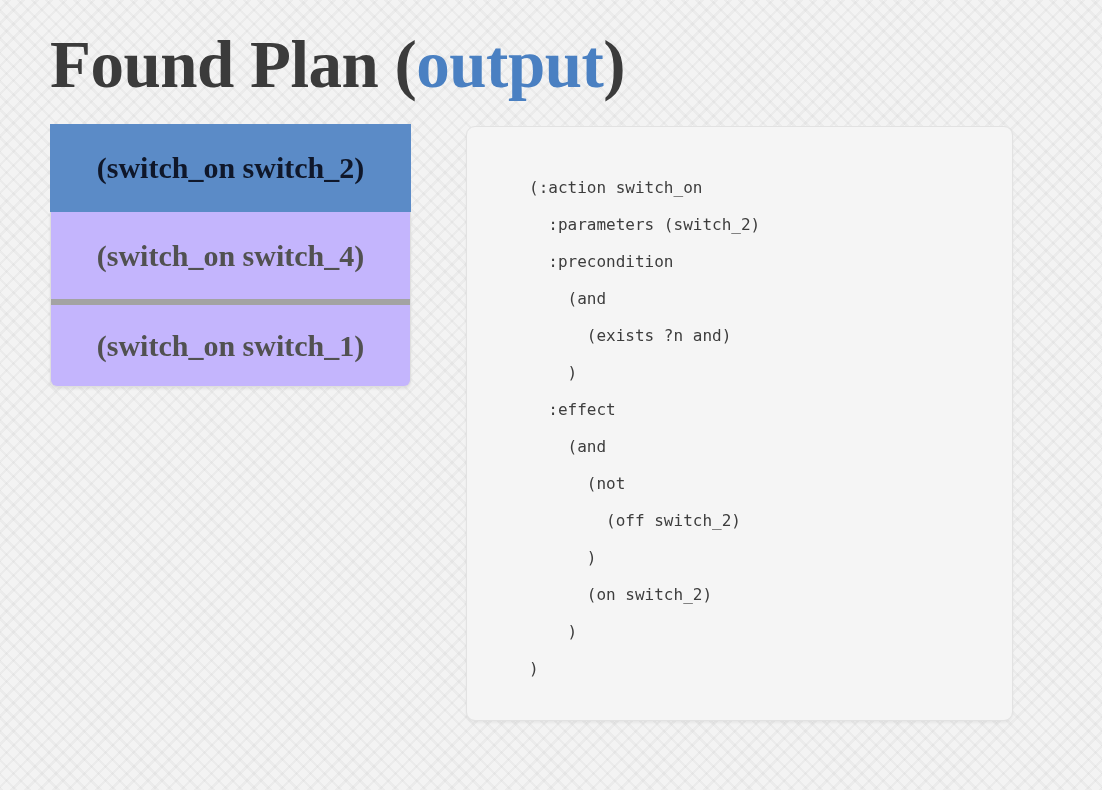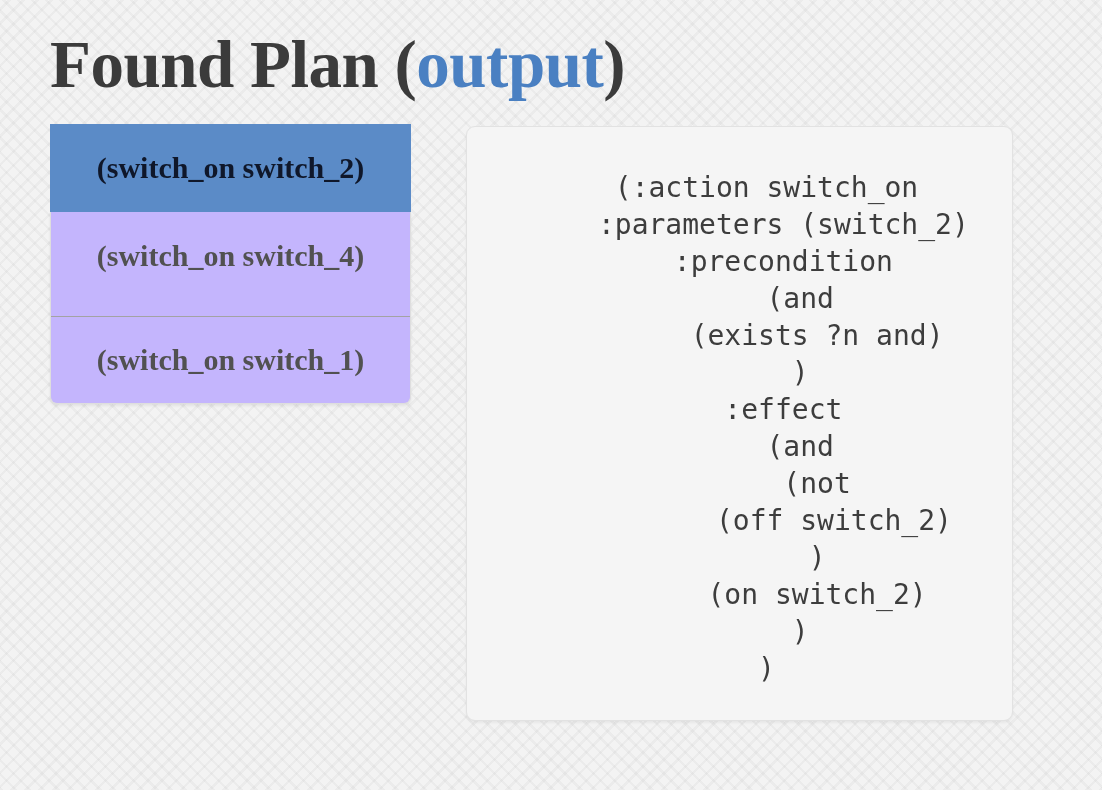--- a/index.html
+++ b/index.html
@@ -62,42 +62,41 @@
     color: #0f172a;
   }
   .plan-card {
     background: #c4b5fd;
     border: 1px solid var(--border-gray);
     border-top: none;
     border-radius: 0 0 7px 7px;
     box-shadow: 0 2px 3px rgba(0,0,0,0.07);
   }
   .plan-card .plan-item { height: 87px; }
-  .plan-card .plan-item + .plan-item { border-top: 1px solid #a3a3a3; margin-top: 17px; }
+  .plan-card .plan-item + .plan-item { border-top: 6px solid #a3a3a3; }
 
   .code-panel {
     position: absolute;
     left: 466px;
     top: 126px;
     width: 547px;
     height: 595px;
     background: var(--panel-bg);
     border: 1px solid #e2e2e2;
     border-radius: 9px;
     box-shadow: 0 2px 3px rgba(0,0,0,0.05);
   }
   .code-panel pre {
     margin: 0;
     padding: 42px 8px 0 62px;
     font-family: "DejaVu Sans Mono", monospace;
-    font-size: 28px;
+    font-size: 16px;
     line-height: 37px;
     color: var(--code-text);
     white-space: pre;
-    text-align: center;
   }
 </style>
 </head>
 <body>
 
 <h1 class="slide-title"><span>Found Plan (</span><span class="hl">output</span><span>)</span></h1>
 
 <div class="plan-list">
   <div class="plan-item selected">
     <span>(switch_on switch_2)</span>

